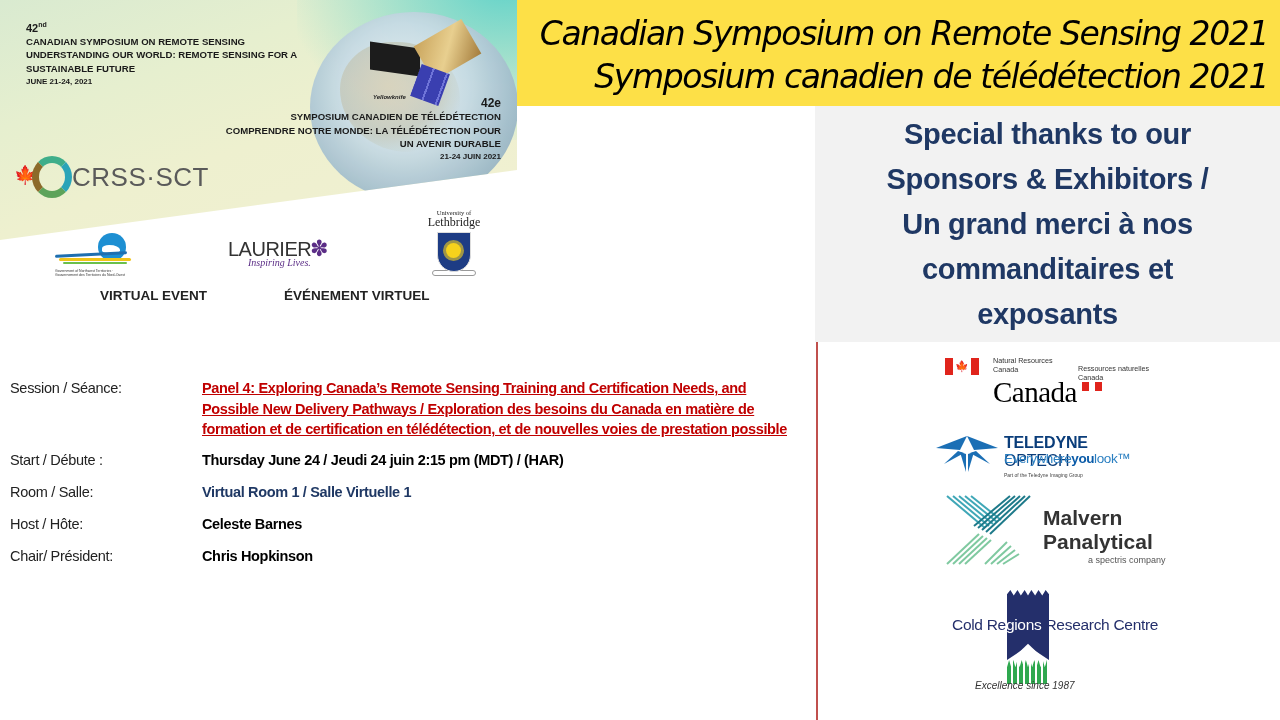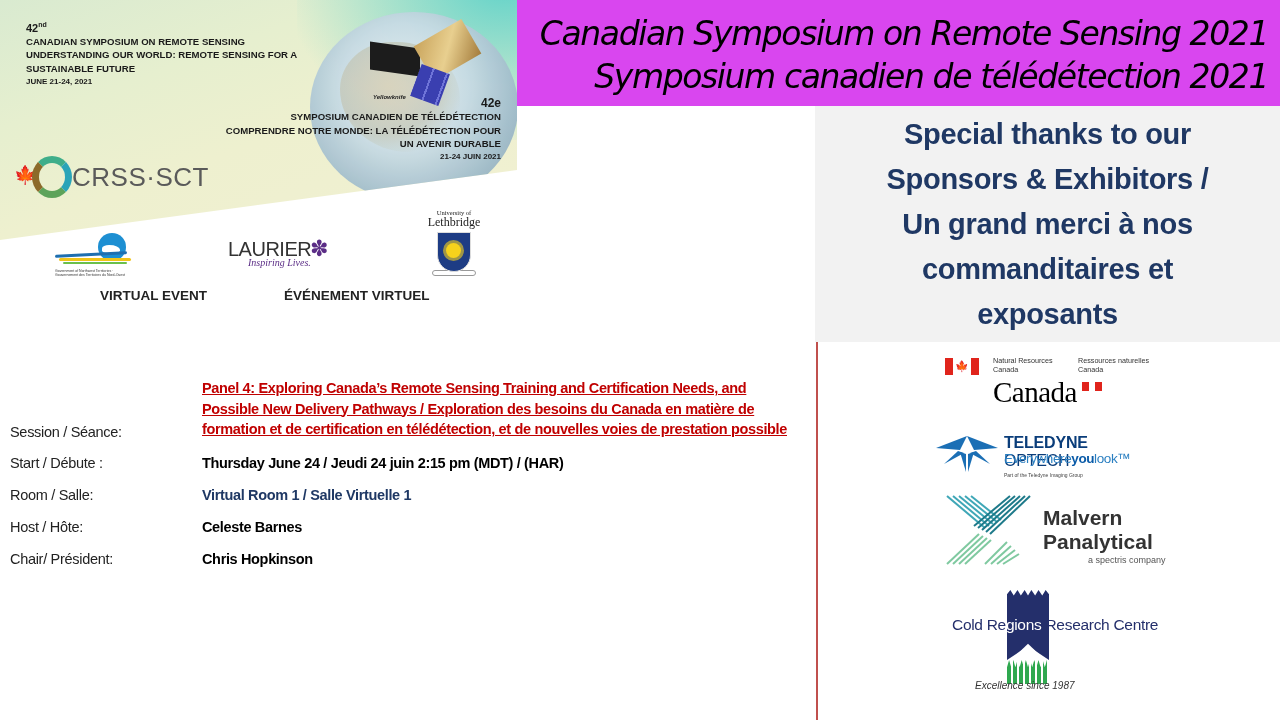--- a/index.html
+++ b/index.html
@@ -84,21 +84,21 @@
     position: absolute; left: 8px; top: 10px; width: 15px; height: 15px; border-radius: 50%;
     background: #f6d21c; box-shadow: 0 0 0 3px rgba(246,210,28,0.6);
   }
   .leth-logo .ribbon { width: 44px; height: 6px; margin: -2px auto 0; border: 1px solid #999; border-radius: 3px; font-size: 3px; }
 
   .virtual-en { position: absolute; left: 100px; top: 288px; font-weight: bold; font-size: 13.5px; color: #222; }
   .virtual-fr { position: absolute; left: 284px; top: 288px; font-weight: bold; font-size: 13.5px; color: #222; }
 
   
   .title-band {
-    position: absolute; left: 517px; top: 0; width: 763px; height: 106px; background: #d946ef;
+    position: absolute; left: 517px; top: 0; width: 763px; height: 106px; background: #fde047;
   }
   .title-line1, .title-line2 {
     position: absolute; right: 12px; font-family: "DejaVu Sans", sans-serif; font-style: italic;
     font-size: 33px; color: #000; letter-spacing: -1.4px; white-space: nowrap; font-weight: normal;
   }
   .title-line1 { top: 14px; }
   .title-line2 { top: 57px; }
 
   
   .sponsor-panel {
@@ -111,21 +111,21 @@
   }
 
   .divider { position: absolute; left: 816px; top: 342px; width: 2px; height: 378px; background: #c0504d; }
 
   
   .nrcan { position: absolute; left: 945px; top: 356px; width: 220px; height: 60px; }
   .nrcan .flag { position: absolute; left: 0; top: 2px; width: 34px; height: 17px; display: flex; }
   .nrcan .flag .bar { width: 8px; height: 100%; background: #e0241c; }
   .nrcan .flag .mid { flex: 1; background: #fff; color: #e0241c; font-size: 11px; line-height: 17px; text-align: center; }
   .nrcan .dept-en { position: absolute; left: 48px; top: 0; font-size: 7.2px; color: #333; line-height: 9px; white-space: pre-line; }
-  .nrcan .dept-fr { position: absolute; left: 133px; top: 0; font-size: 7.2px; color: #333; line-height: 9px; white-space: pre-line; }
+  .nrcan .dept-fr { position: absolute; left: 133px; top: 8px; font-size: 7.2px; color: #333; line-height: 9px; white-space: pre-line; }
   .nrcan .wordmark { position: absolute; left: 48px; top: 20px; font-family: "Liberation Serif", serif; font-size: 29px; color: #000; letter-spacing: -0.5px; }
   .nrcan .wm-flag { position: absolute; left: 137px; top: 26px; width: 20px; height: 9px; display: flex; }
   .nrcan .wm-flag span { flex: 1; background: #e0241c; }
   .nrcan .wm-flag span:nth-child(2) { background: #fff; }
 
   .teledyne { position: absolute; left: 936px; top: 432px; width: 210px; height: 52px; }
   .teledyne .mark { position: absolute; left: 0; top: 2px; width: 62px; height: 38px; }
   .teledyne .name { position: absolute; left: 68px; top: 2px; font-size: 16px; color: #0a3d7a; font-weight: bold; letter-spacing: -0.2px; }
   .teledyne .name .light { font-weight: normal; }
   .teledyne .slogan { position: absolute; left: 68px; top: 19px; font-size: 13.5px; color: #2a7fc1; letter-spacing: -0.4px; }
@@ -151,21 +151,21 @@
   .crrc .name { position: absolute; left: 5px; top: 32px; font-size: 15.5px; color: #242f6b; letter-spacing: -0.3px; white-space: nowrap; text-align: center; }
   .crrc .name .on-banner { color: #ffffff; }
   .crrc .tag { position: absolute; left: 28px; top: 96px; font-size: 10px; font-style: italic; color: #333; }
 
   
   .session { position: absolute; left: 10px; top: 378px; width: 790px; }
   .row { position: relative; display: flex; }
   .row .label { width: 192px; font-size: 14.5px; color: #222; letter-spacing: -0.3px; flex-shrink: 0; }
   .row .value { font-size: 14.5px; font-weight: bold; letter-spacing: -0.35px; }
   .row.session-row .value { color: #c00000; line-height: 20.5px; width: 590px; text-decoration: underline; }
-  .row.session-row .label { line-height: 20.5px; margin-top: 44px; }
+  .row.session-row .label { line-height: 20.5px; }
   .row.start-row { margin-top: 12px; }
   .row.room-row, .row.chair-row, .row.host-row { margin-top: 16px; }
   .row.room-row .value { color: #1f3864; }
   .row .value.black { color: #000; }
 </style>
 </head>
 <body>
 
 <div class="banner">
   <div class="globe">

